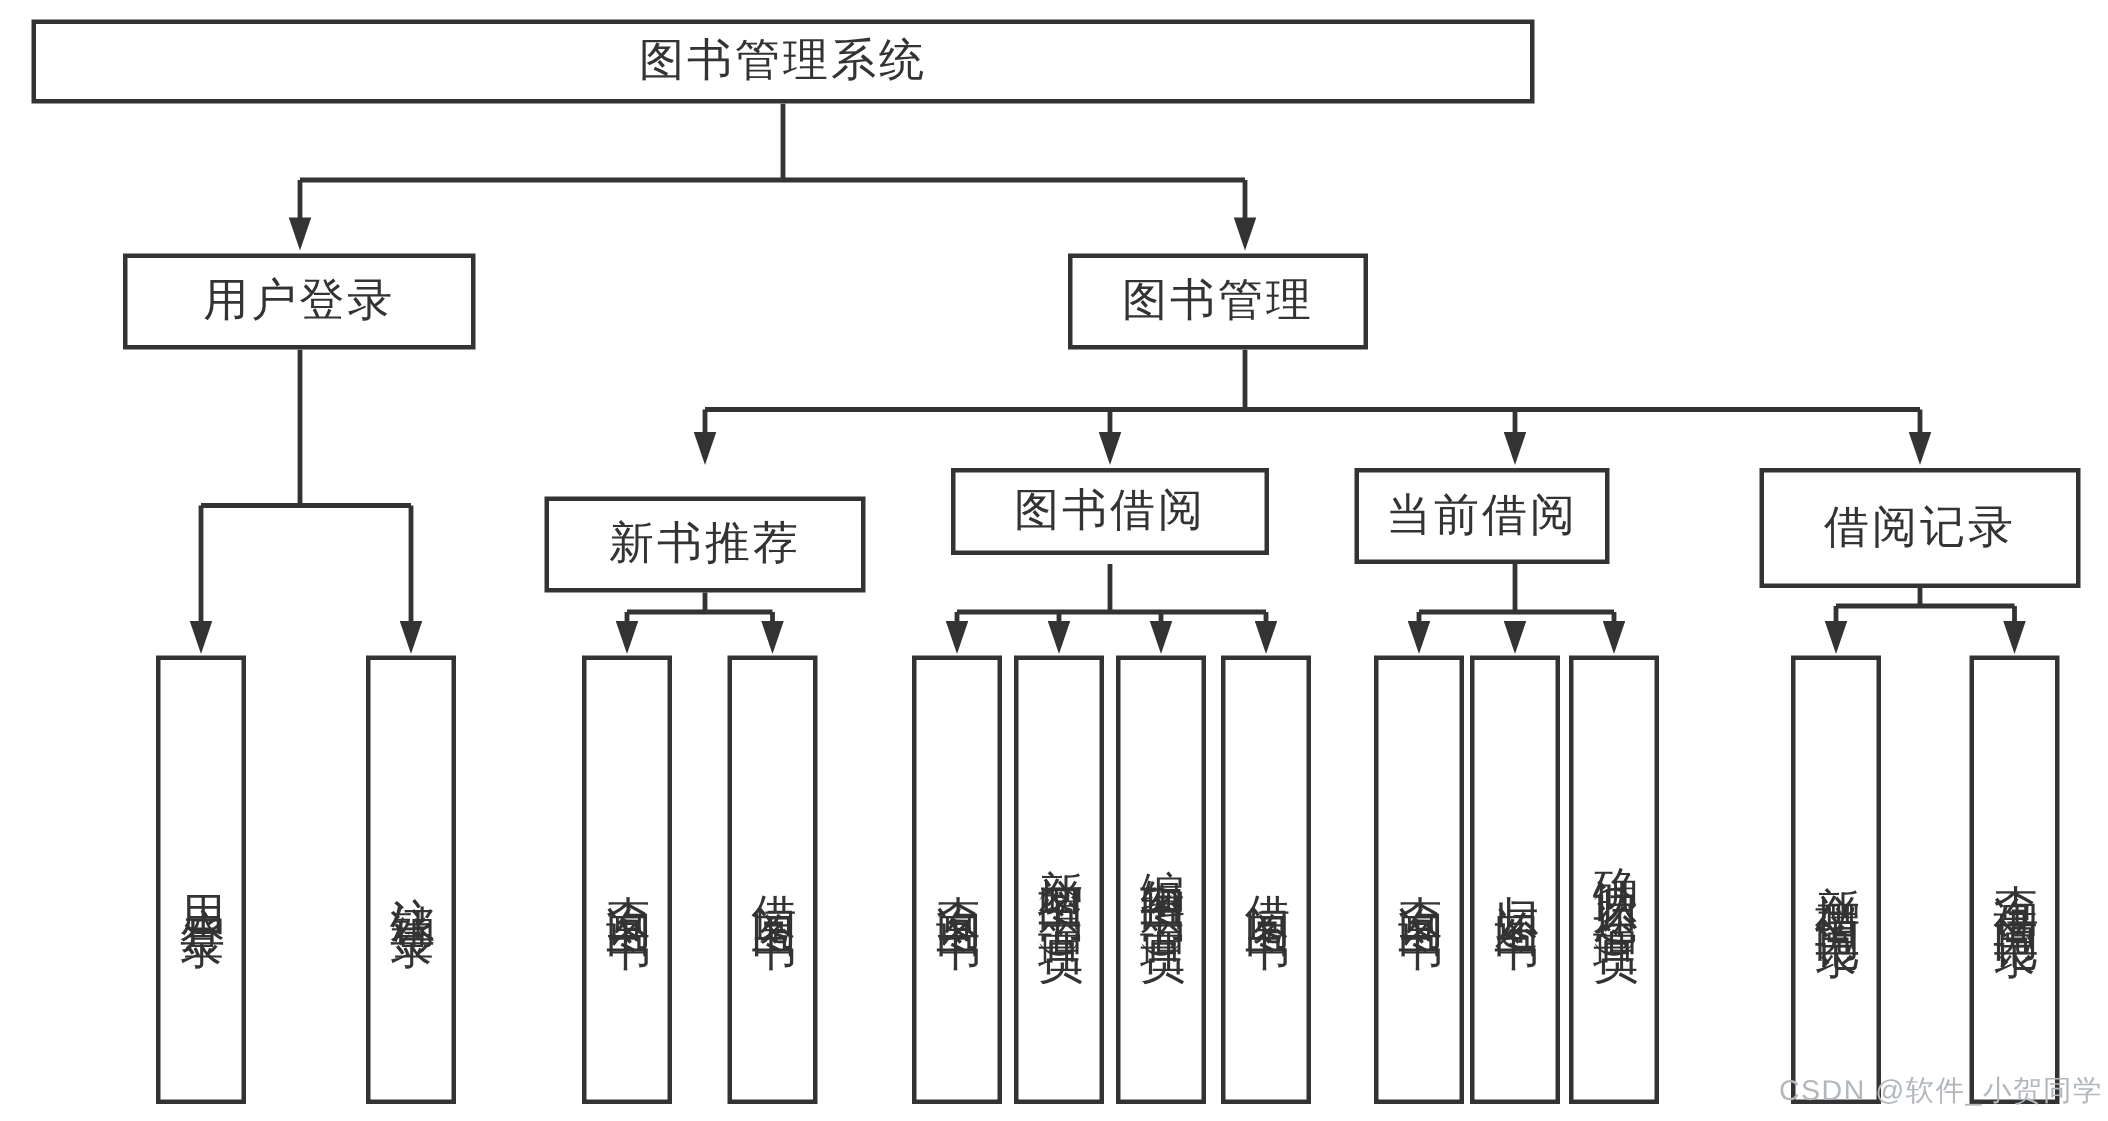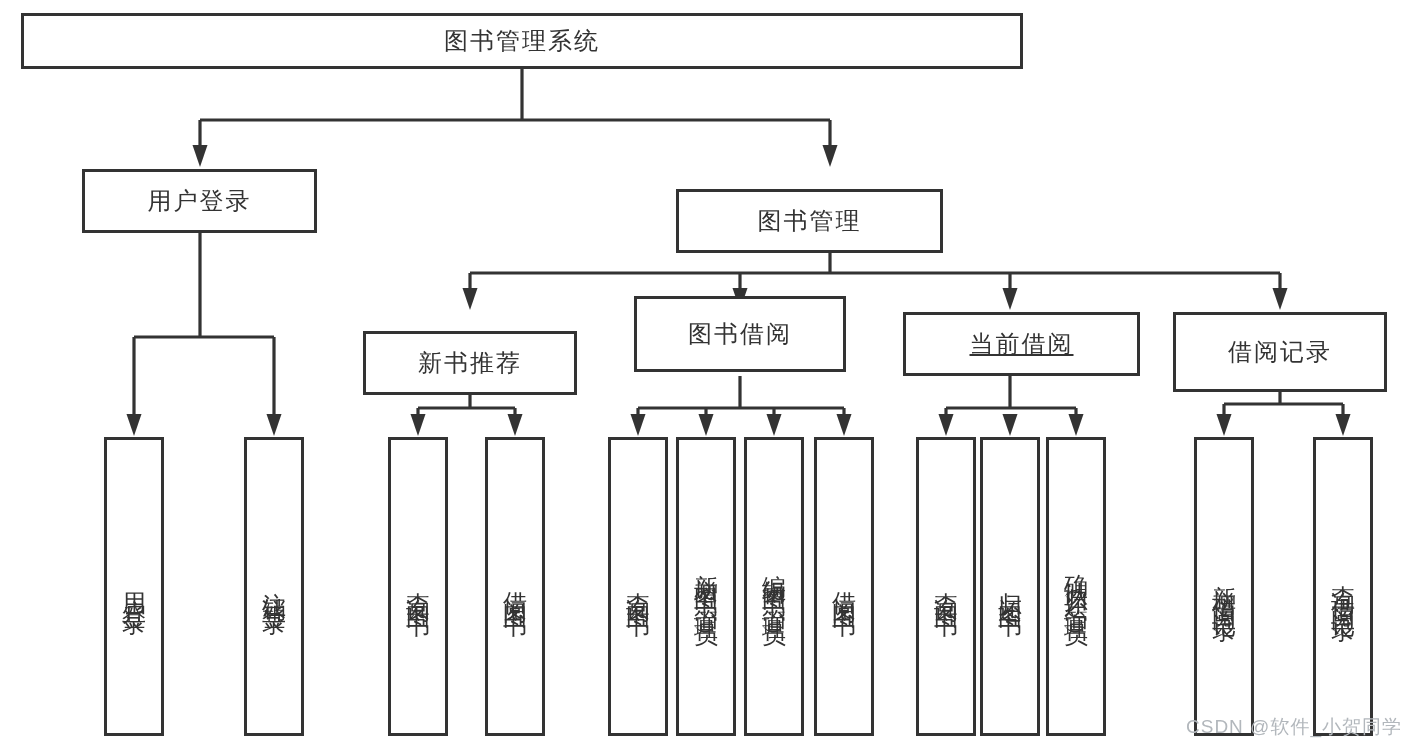--- a/index.html
+++ b/index.html
@@ -20,21 +20,21 @@
   svg.connectors{position:absolute;left:0;top:0;width:1405px;height:747px;}
   svg.connectors path{stroke:var(--line);stroke-width:3.2;fill:none;}
   svg.connectors polygon{fill:var(--line);stroke:none;}
   .node{
     position:absolute;
     box-sizing:border-box;
     background:var(--node-bg);
     border:3px solid var(--line);
     display:flex;align-items:center;justify-content:center;
     color:var(--text);
-    font-size:24px;
+    font-size:30px;
     line-height:1;
     z-index:2;
   }
   .node.h span{letter-spacing:2px;white-space:nowrap;}
   .node.v span{
     writing-mode:vertical-rl;
     text-orientation:mixed;
     letter-spacing:7px;
     white-space:nowrap;
   }
@@ -103,31 +103,31 @@
     </g>
   </svg>
 
   <div class="node h" style="left:21px;top:13px;width:1002px;height:56px;">
     <span>图书管理系统</span>
   </div>
 
   <div class="node h" style="left:82px;top:169px;width:235px;height:64px;">
     <span>用户登录</span>
   </div>
-  <div class="node h" style="left:676px;top:169px;width:267px;height:64px;margin-top:20px;">
+  <div class="node h" style="left:712px;top:169px;width:200px;height:64px;">
     <span>图书管理</span>
   </div>
 
   <div class="node h" style="left:363px;top:331px;width:214px;height:64px;">
     <span>新书推荐</span>
   </div>
-  <div class="node h" style="left:634px;top:296px;width:212px;height:76px;">
+  <div class="node h" style="left:634px;top:312px;width:212px;height:58px;">
     <span>图书借阅</span>
   </div>
-  <div class="node h" style="left:903px;top:312px;width:237px;height:64px;text-decoration:underline;">
+  <div class="node h" style="left:903px;top:312px;width:170px;height:64px;">
     <span>当前借阅</span>
   </div>
   <div class="node h" style="left:1173px;top:312px;width:214px;height:80px;">
     <span>借阅记录</span>
   </div>
 
   <div class="node v" style="left:104px;top:437px;width:60px;height:299px;">
     <span>用户登录</span>
   </div>
   <div class="node v" style="left:244px;top:437px;width:60px;height:299px;">

